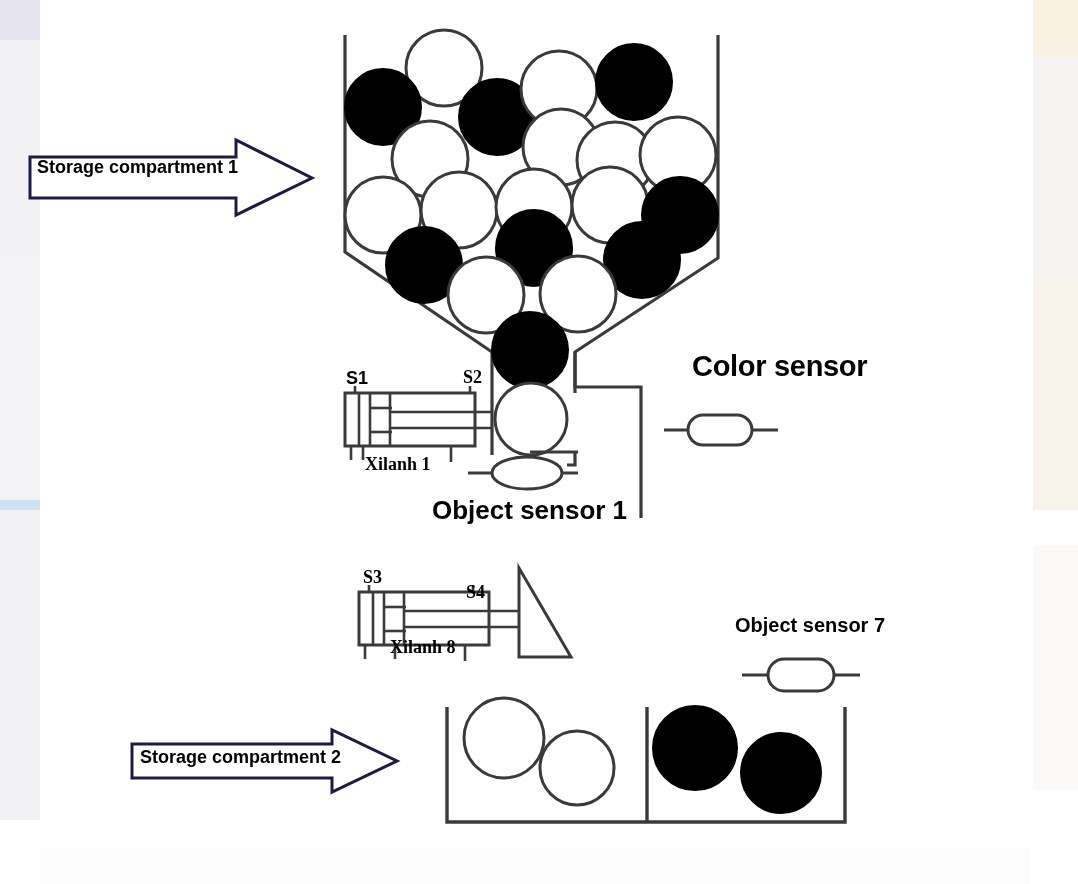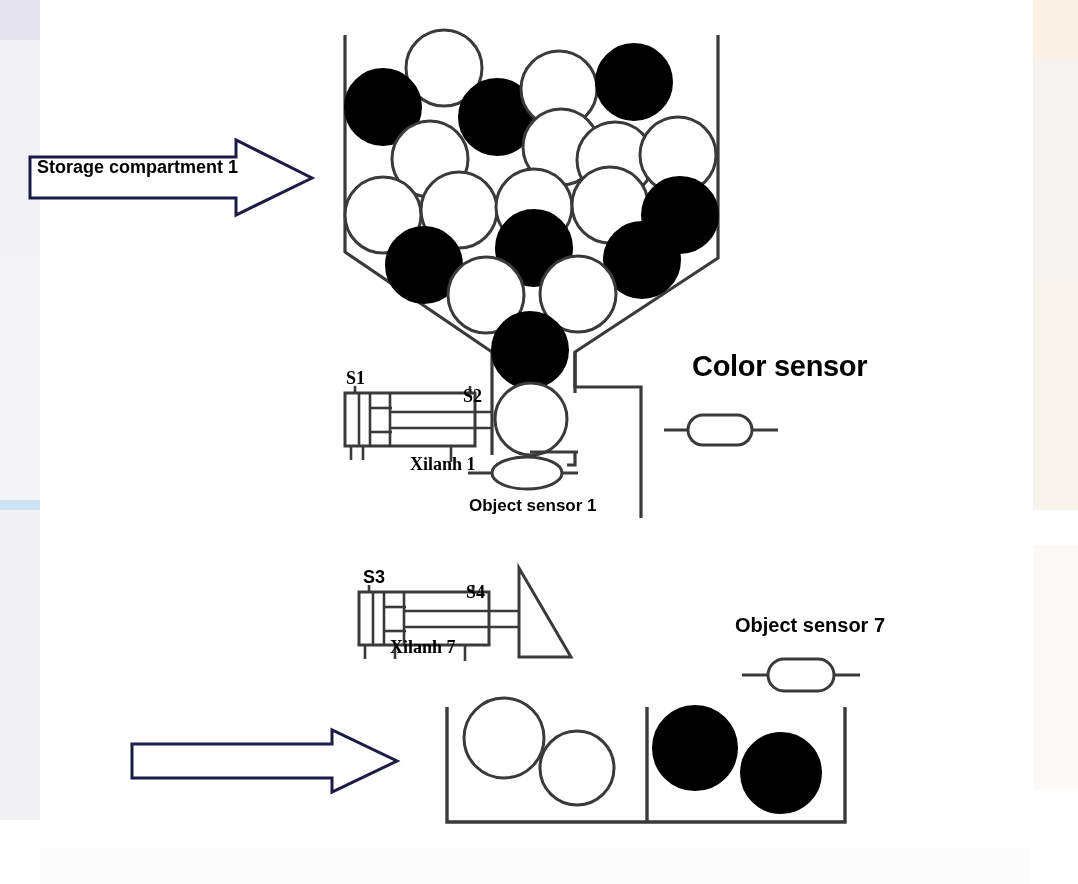--- a/index.html
+++ b/index.html
@@ -70,27 +70,27 @@
   
   .lbl {
     position: absolute;
     font-family: "Liberation Sans", sans-serif;
     font-weight: bold;
     color: #000000;
     white-space: nowrap;
     line-height: 1;
   }
   .lbl-color-sensor { left: 692px; top: 352px; font-size: 29px; letter-spacing: -0.3px; }
-  .lbl-object-sensor-1 { left: 432px; top: 497px; font-size: 17px; margin-left: 37px; }
+  .lbl-object-sensor-1 { left: 432px; top: 497px; font-size: 26px; }
   .lbl-object-sensor-2 { left: 735px; top: 615px; font-size: 20px; }
-  .lbl-s1 { left: 346px; top: 369px; font-size: 18px; font-family: Liberation Serif, serif; }
-  .lbl-s2 { left: 463px; top: 368px; font-size: 18px; font-family: "Liberation Serif", serif; margin-top: 19px; }
-  .lbl-s3 { left: 363px; top: 568px; font-size: 18px; font-family: Liberation Sans, sans-serif; }
+  .lbl-s1 { left: 346px; top: 369px; font-size: 18px; font-family: Liberation Sans, sans-serif; }
+  .lbl-s2 { left: 463px; top: 368px; font-size: 18px; font-family: "Liberation Serif", serif; }
+  .lbl-s3 { left: 363px; top: 568px; font-size: 18px; font-family: Liberation Serif, serif; }
   .lbl-s4 { left: 466px; top: 583px; font-size: 18px; font-family: "Liberation Serif", serif; }
-  .lbl-xilanh1 { left: 365px; top: 455px; font-size: 18px; font-family: "Liberation Serif", serif; margin-left: 45px; }
+  .lbl-xilanh1 { left: 365px; top: 455px; font-size: 18px; font-family: "Liberation Serif", serif; }
   .lbl-xilanh2 { left: 390px; top: 638px; font-size: 18px; font-family: "Liberation Serif", serif; }
   
   .arrow-text {
     position: absolute;
     font-family: "Liberation Sans", sans-serif;
     font-weight: bold;
     font-size: 18px;
     color: #000000;
     white-space: nowrap;
   }
@@ -223,26 +223,27 @@
     <g id="arrow-1-group">
       <path d="M 30 157 L 236 157 L 236 140 L 312 178 L 236 215 L 236 198 L 30 198 Z" fill="#ffffff" stroke="#1b1b46" stroke-width="3" stroke-linejoin="miter"></path>
     </g>
     <g id="arrow-2-group">
       <path d="M 132 744 L 332 744 L 332 730 L 397 761 L 332 792 L 332 778 L 132 778 Z" fill="#ffffff" stroke="#1b1b46" stroke-width="3" stroke-linejoin="miter"></path>
     </g>
 
   </svg>
 
   <div class="arrow-text arrow-text-1">Storage  compartment 1</div>
+  <div class="arrow-text arrow-text-2">Storage  compartment 2</div>
 
   <div class="lbl lbl-color-sensor">Color sensor</div>
   <div class="lbl lbl-object-sensor-1">Object sensor 1</div>
   <div class="lbl lbl-object-sensor-2">Object sensor 7</div>
 
   <div class="lbl lbl-s1">S1</div>
   <div class="lbl lbl-s2">S2</div>
   <div class="lbl lbl-s3">S3</div>
   <div class="lbl lbl-s4">S4</div>
 
   <div class="lbl lbl-xilanh1">Xilanh 1</div>
-  <div class="lbl lbl-xilanh2">Xilanh 7</div>
+  <div class="lbl lbl-xilanh2">Xilanh 8</div>
 
 </div>
 
 </body></html>

